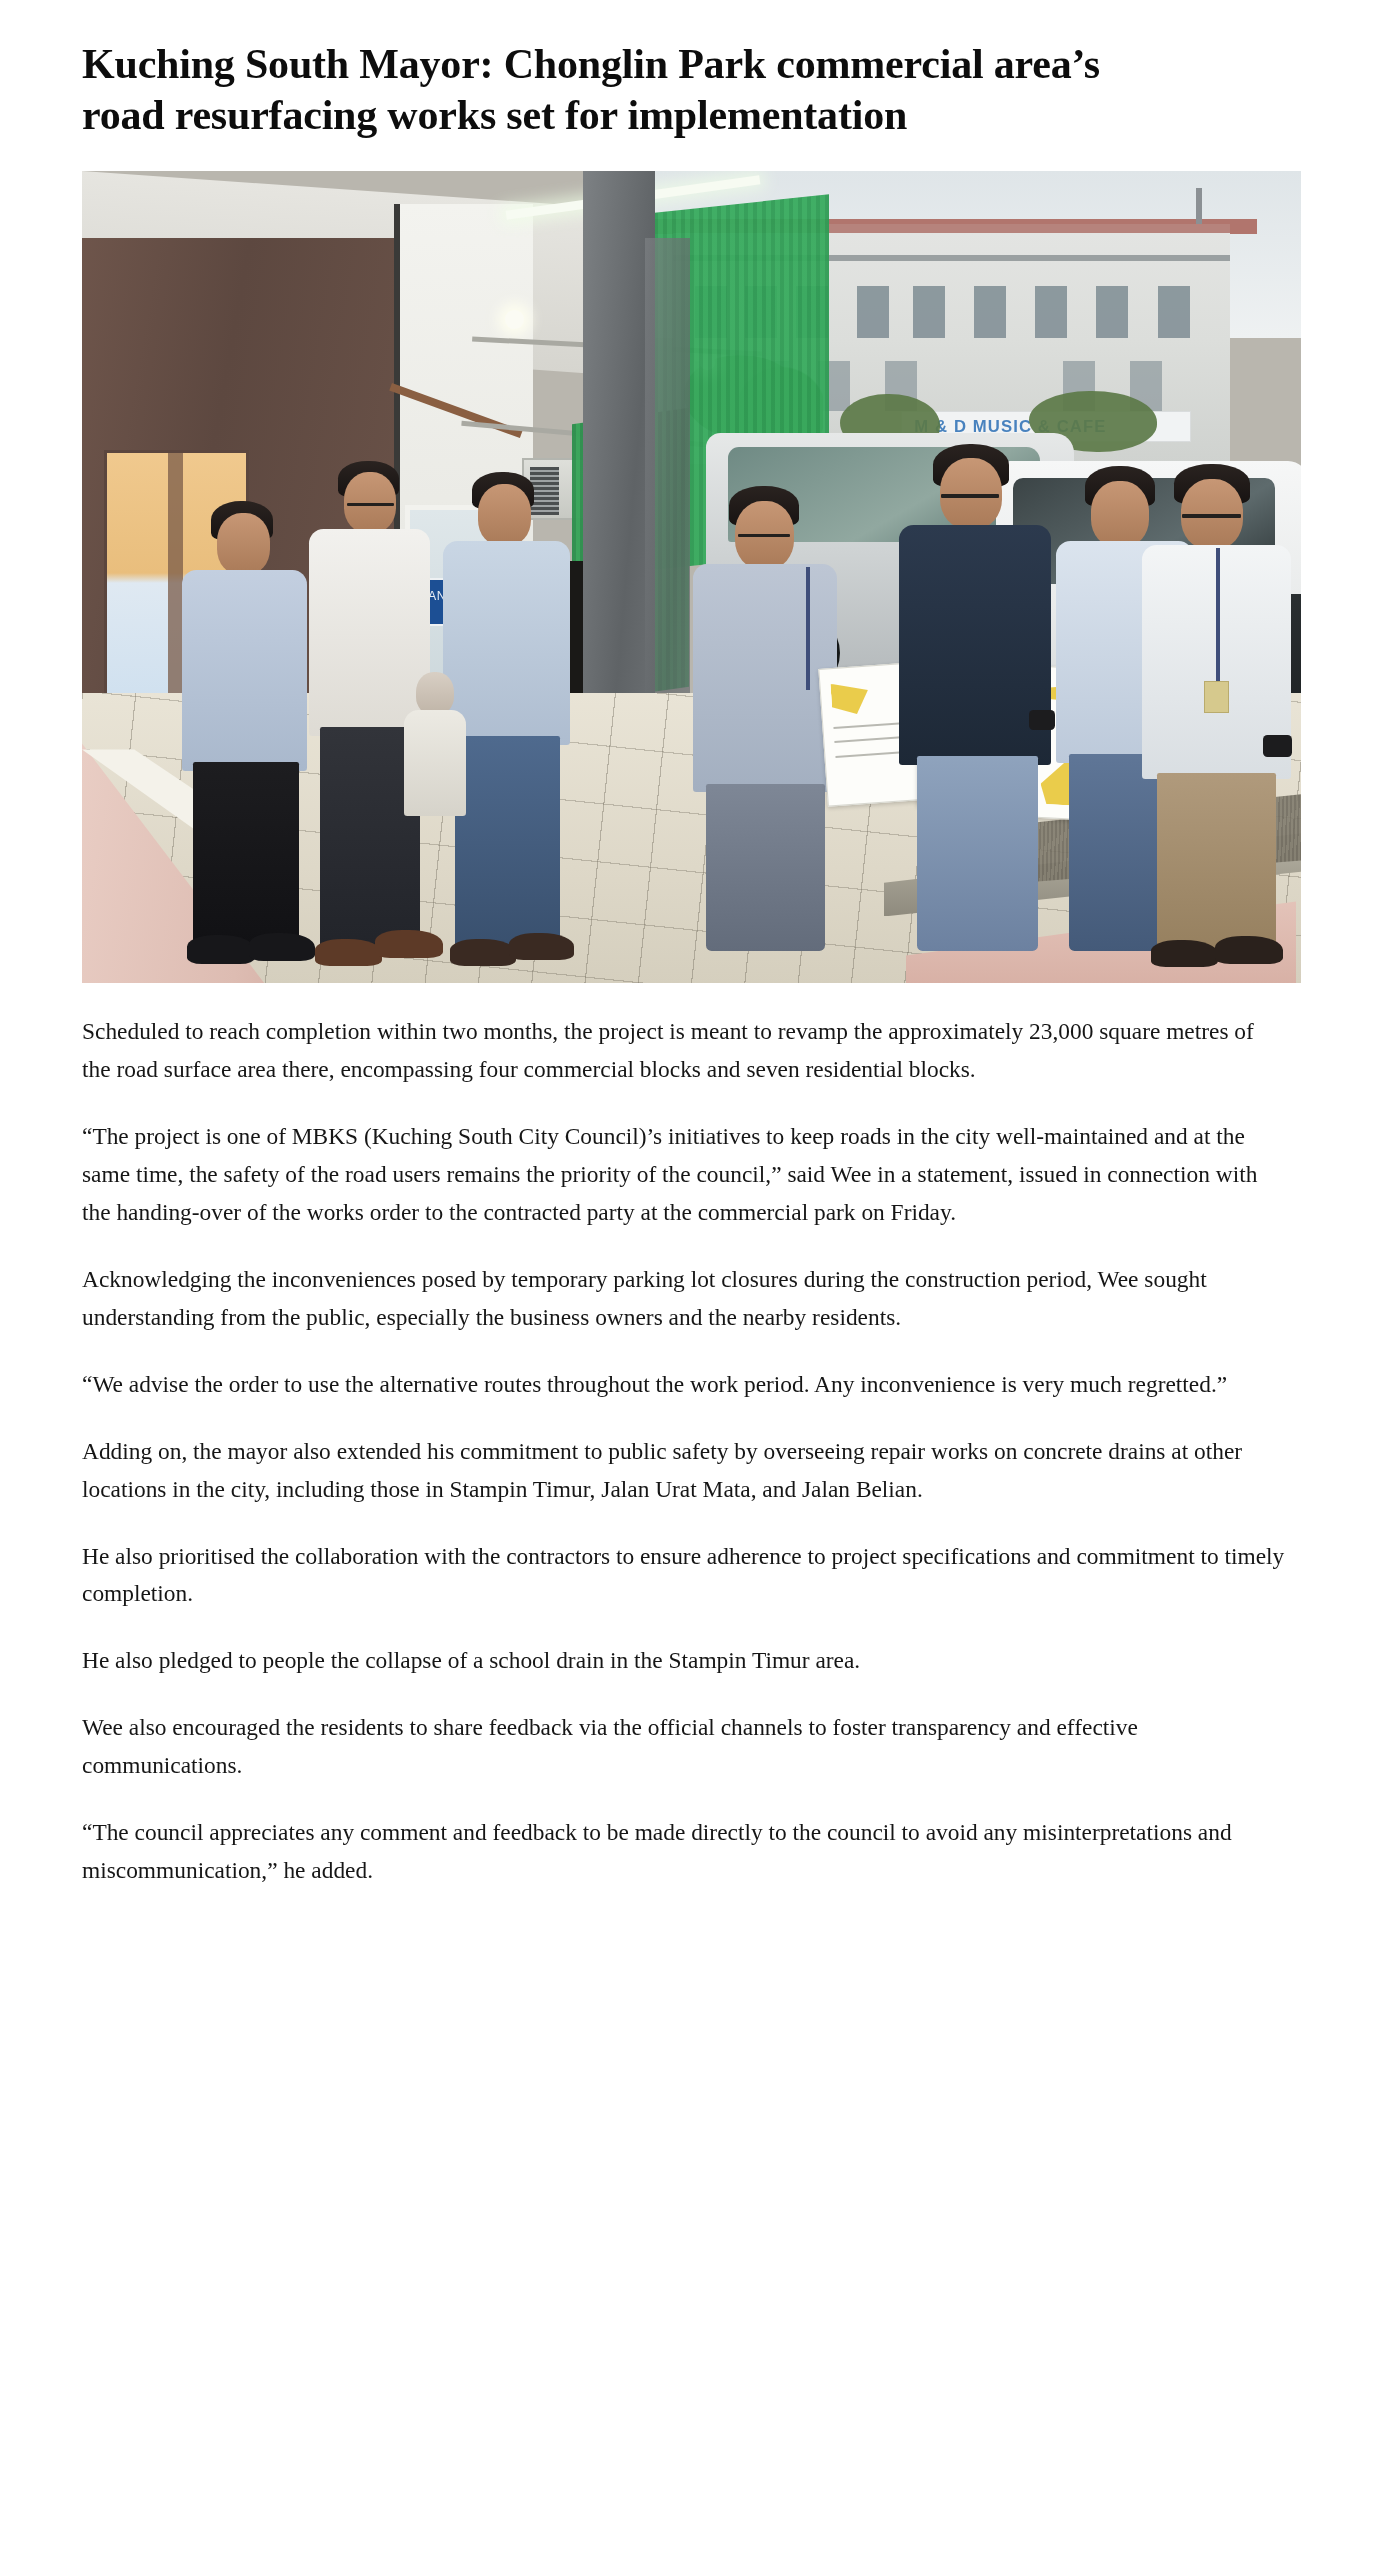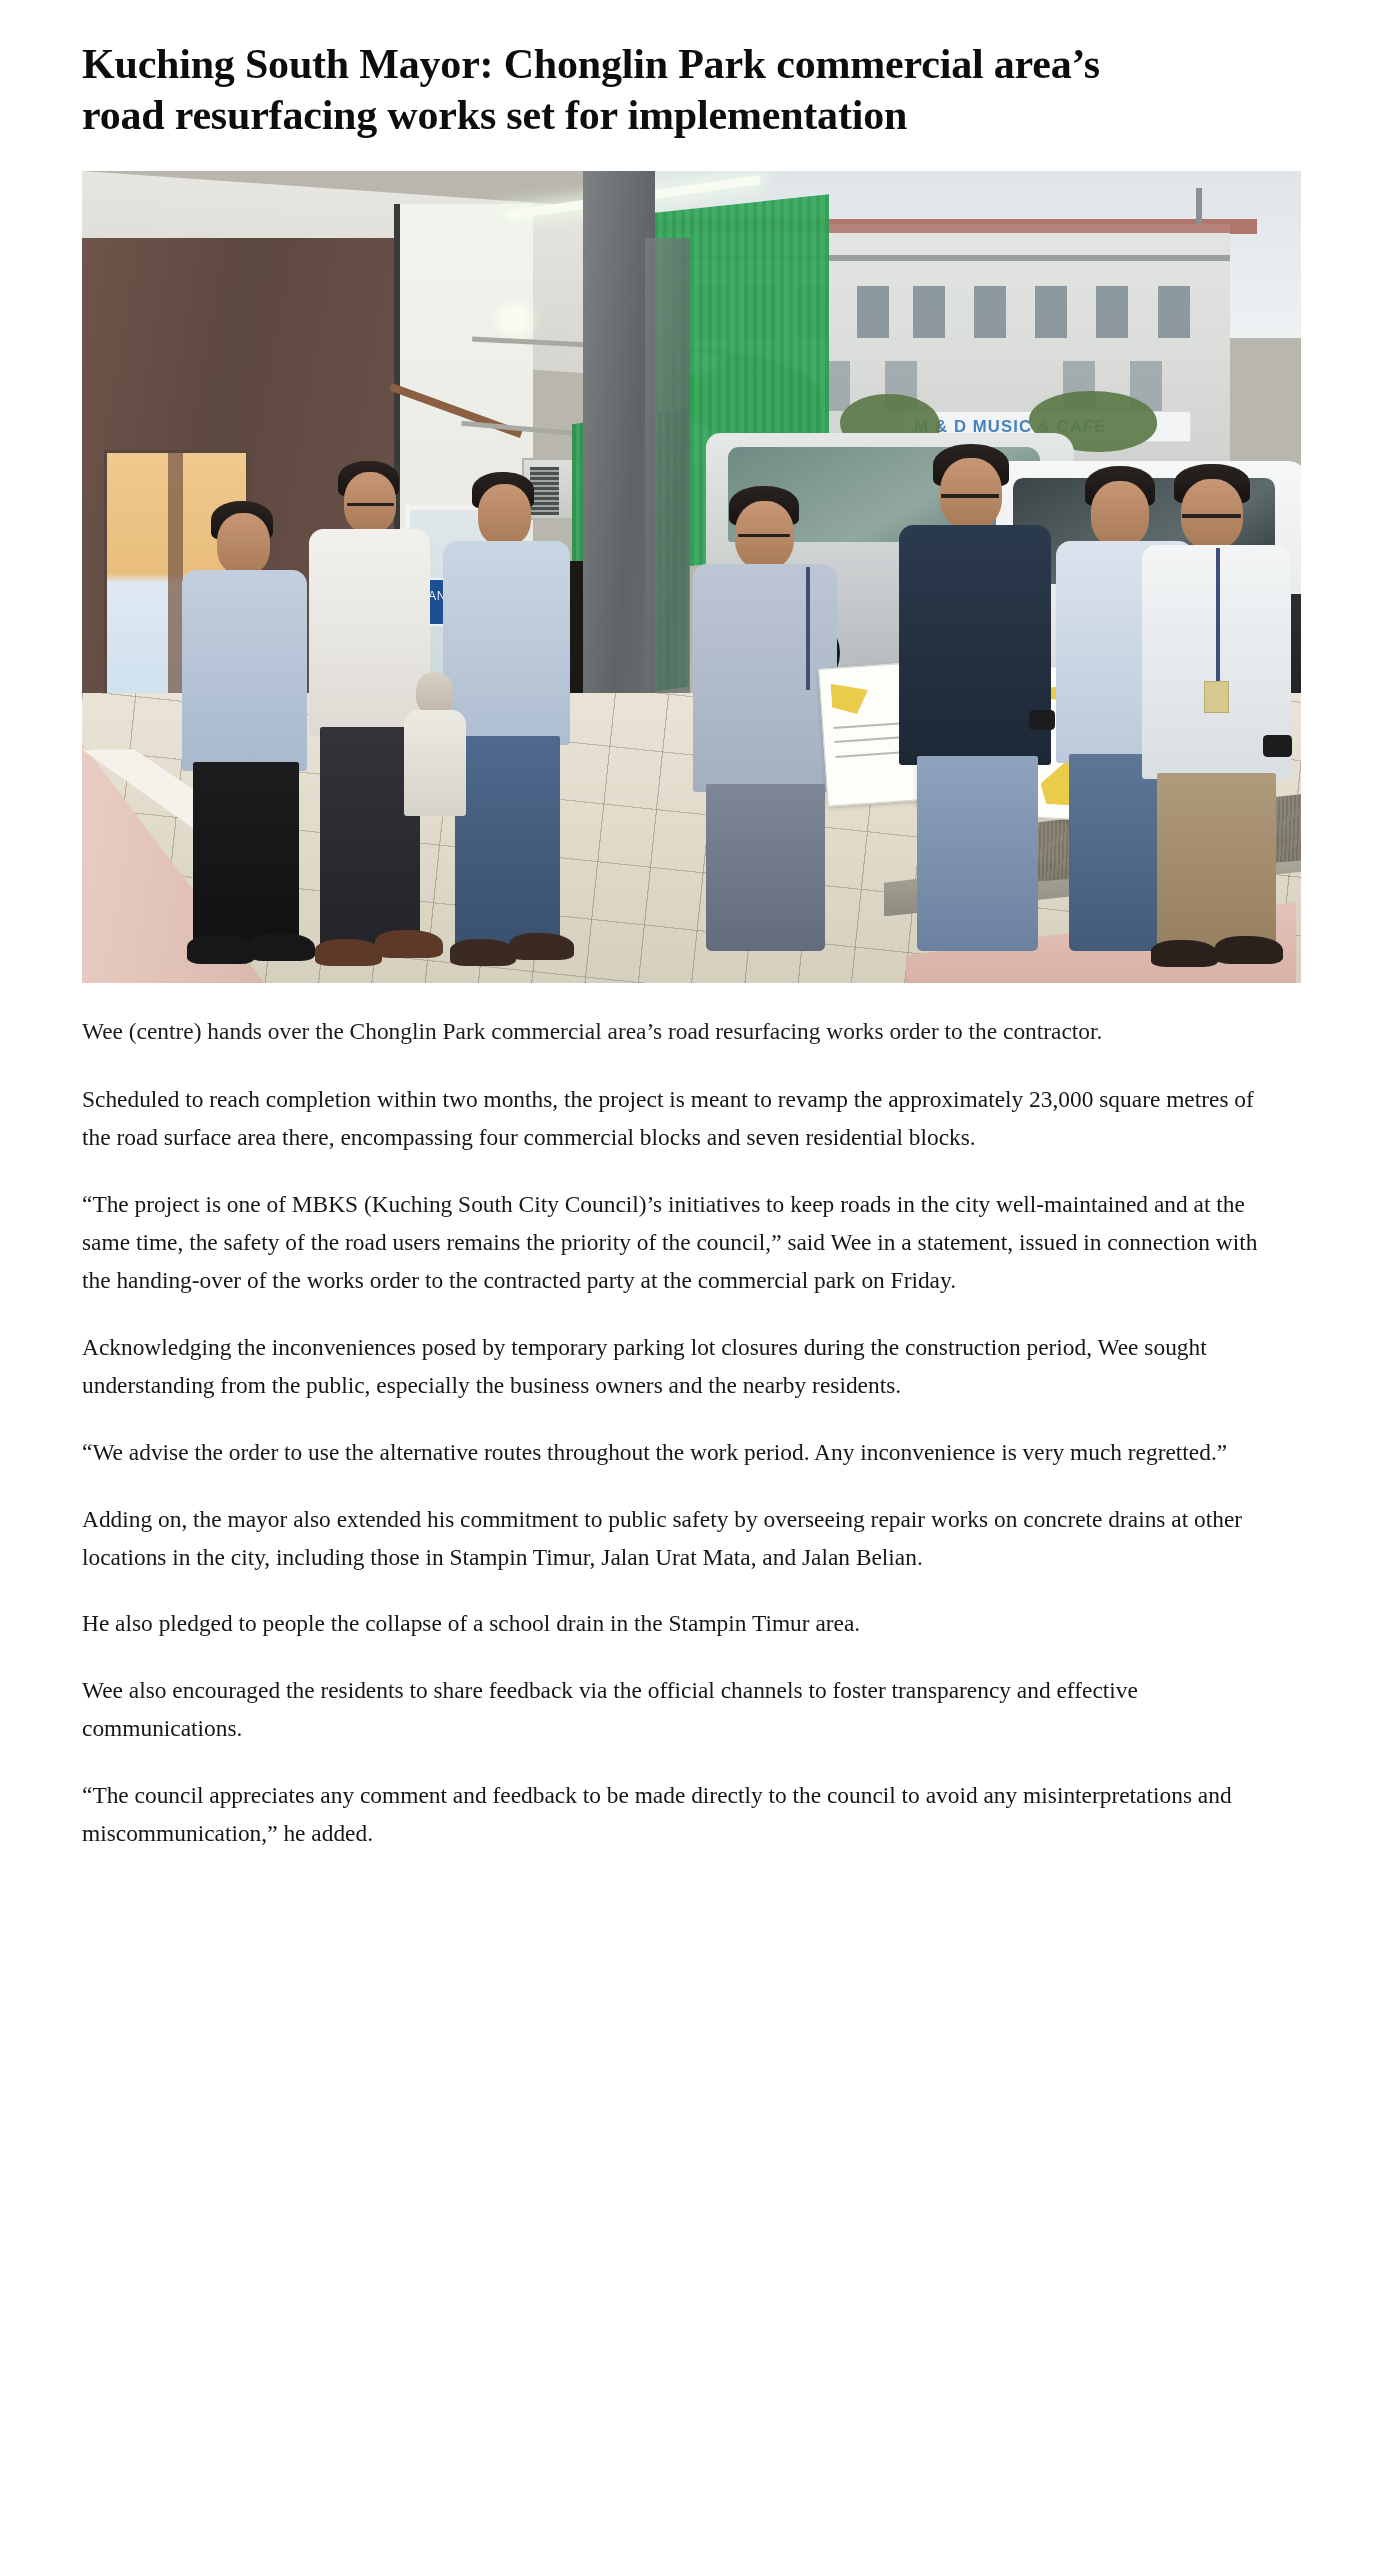--- a/index.html
+++ b/index.html
@@ -490,28 +490,28 @@
         </div>
 
         <div class="person">
           <div class="head" style="left:334px; top:501px; width:38px; height:43px; background:linear-gradient(#d8cfc4,#bfb4a7);"></div>
           <div class="torso" style="left:322px; top:539px; width:62px; height:106px; background:linear-gradient(#eceae3,#d6d3ca);"></div>
         </div>
 
       </div>
     </figure>
 
-    <div class="caption">Wee (centre) hands over the Chonglin Park commercial area’s road resurfacing works order to the contractor.</div>
 
     <div>
       <p class="body">Scheduled to reach completion within two months, the project is meant to revamp the approximately 23,000 square metres of the road surface area there, encompassing four commercial blocks and seven residential blocks.</p>
       <p class="body">“The project is one of MBKS (Kuching South City Council)’s initiatives to keep roads in the city well-maintained and at the same time, the safety of the road users remains the priority of the council,” said Wee in a statement, issued in connection with the handing-over of the works order to the contracted party at the commercial park on Friday.</p>
       <p class="body">Acknowledging the inconveniences posed by temporary parking lot closures during the construction period, Wee sought understanding from the public, especially the business owners and the nearby residents.</p>
       <p class="body">“We advise the order to use the alternative routes throughout the work period. Any inconvenience is very much regretted.”</p>
       <p class="body">Adding on, the mayor also extended his commitment to public safety by overseeing repair works on concrete drains at other locations in the city, including those in Stampin Timur, Jalan Urat Mata, and Jalan Belian.</p>
+      <p class="body">He also prioritised the collaboration with the contractors to ensure adherence to project specifications and commitment to timely completion.</p>
       <p class="body">He also pledged to people the collapse of a school drain in the Stampin Timur area.</p>
       <p class="body">Wee also encouraged the residents to share feedback via the official channels to foster transparency and effective communications.</p>
       <p class="body">“The council appreciates any comment  and feedback to be made directly to the council to avoid any misinterpretations and miscommunication,” he added.</p>
     </div>
 
   </div>
 </div>
 
 
 </body></html>

